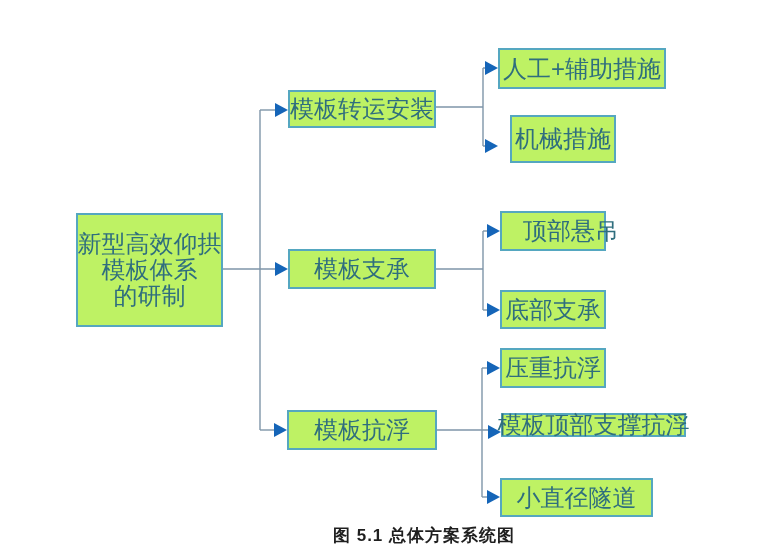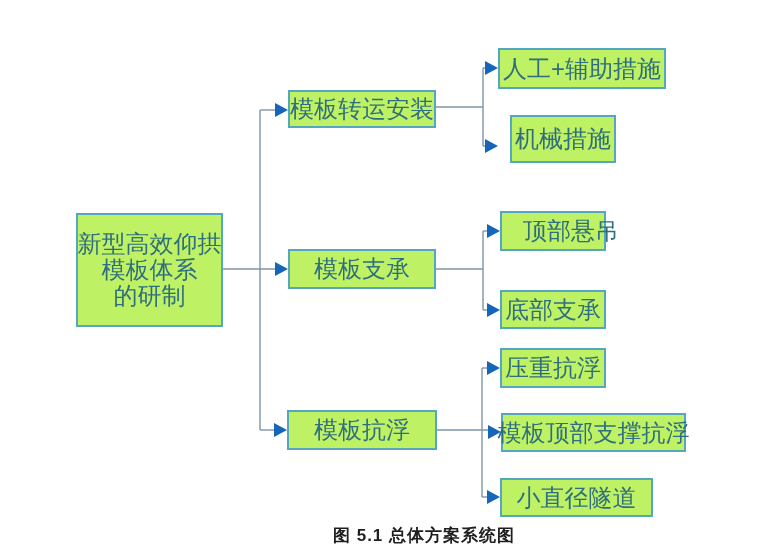--- a/index.html
+++ b/index.html
@@ -76,18 +76,18 @@
 
   <div class="node" style="left:288px;top:90px;width:148px;height:38px;">模板转运安装</div>
   <div class="node" style="left:288px;top:249px;width:148px;height:40px;">模板支承</div>
   <div class="node" style="left:287px;top:410px;width:150px;height:40px;">模板抗浮</div>
 
   <div class="node" style="left:498px;top:48px;width:168px;height:41px;">人工+辅助措施</div>
   <div class="node" style="left:498px;top:115px;width:106px;height:48px;margin-left:12px;">机械措施</div>
   <div class="node" style="left:500px;top:211px;width:106px;height:40px;padding-left:36px;">顶部悬吊</div>
   <div class="node" style="left:500px;top:290px;width:106px;height:39px;">底部支承</div>
   <div class="node" style="left:500px;top:348px;width:106px;height:40px;">压重抗浮</div>
-  <div class="node" style="left:501px;top:413px;width:185px;height:39px;">模板顶部支撑抗浮</div>
+  <div class="node" style="left:501px;top:413px;width:185px;height:24px;">模板顶部支撑抗浮</div>
   <div class="node" style="left:500px;top:478px;width:153px;height:39px;">小直径隧道</div>
 
   <div class="caption">图 5.1 总体方案系统图</div>
 
 </div>
 
 </body></html>

